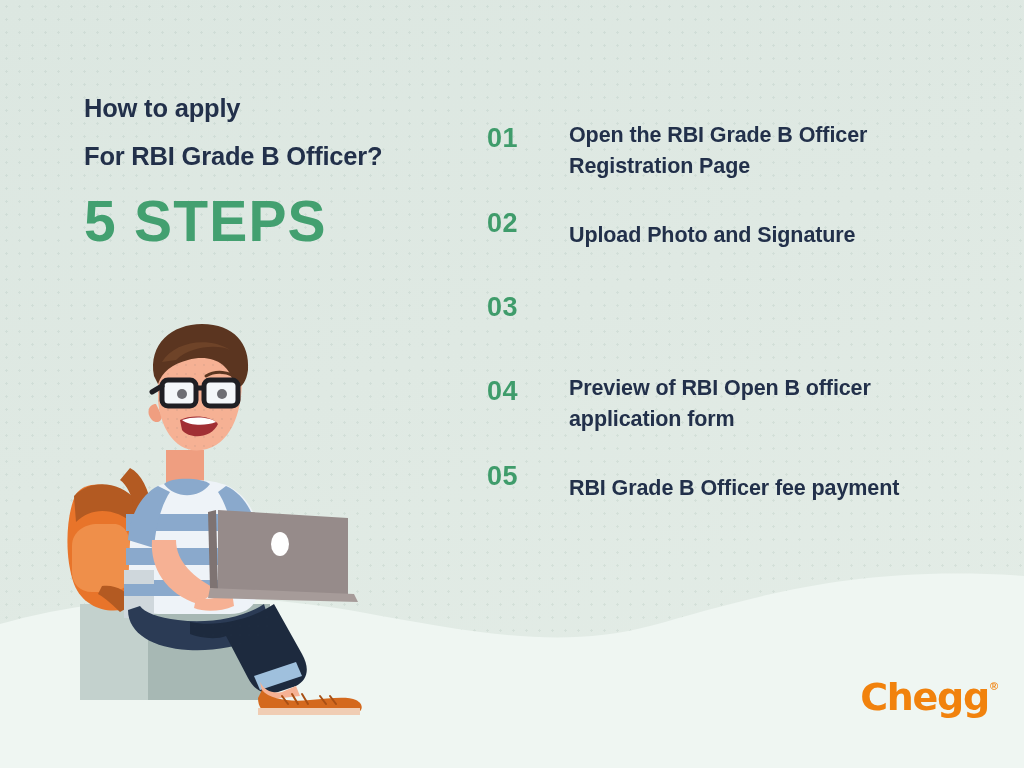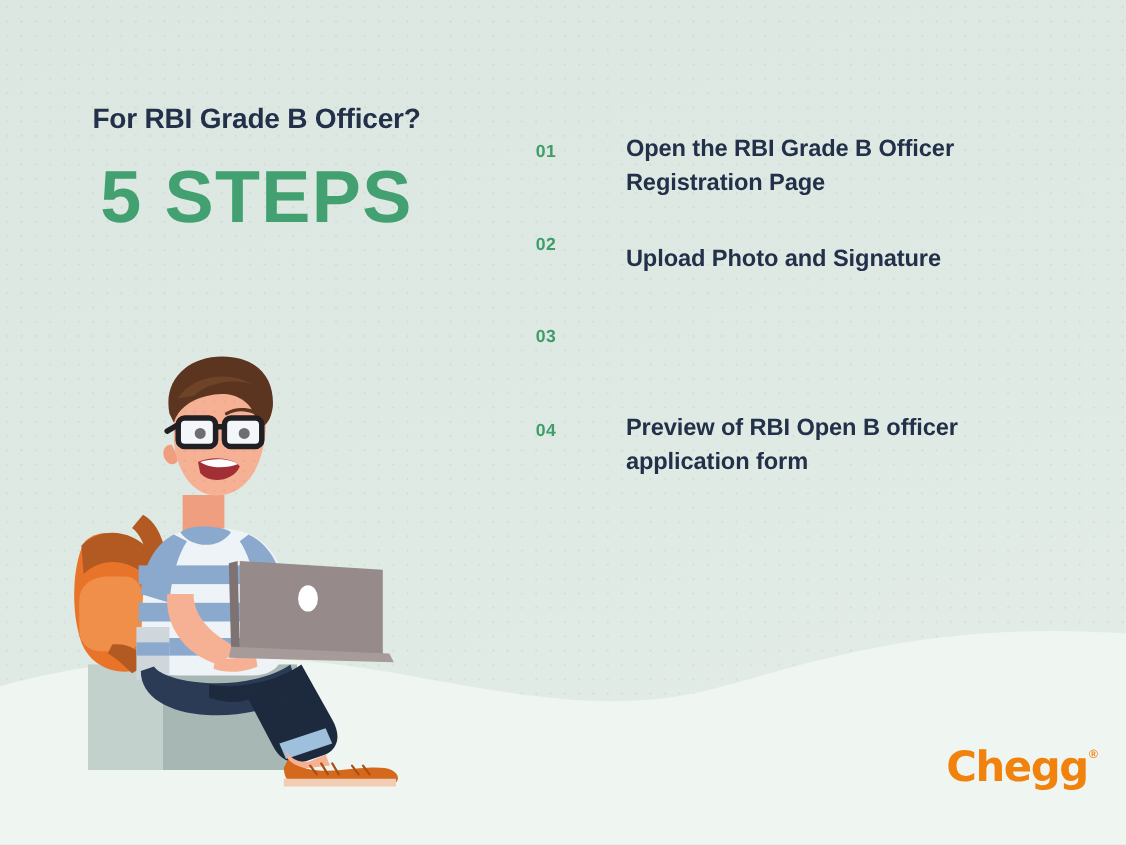--- a/index.html
+++ b/index.html
@@ -53,46 +53,45 @@
     font-weight: bold;
     color: #22304a;
     letter-spacing: -0.2px;
     line-height: 1.0;
     white-space: nowrap;
   }
   .heading-line.l1 { margin-bottom: 22px; }
   .heading-line.l2 { margin-bottom: 14px; }
 
   .steps-big {
-    font-size: 67px;
+    font-size: 57px;
     font-weight: bold;
     color: #43a070;
     letter-spacing: 1.2px;
     line-height: 1.0;
     margin-top: 24px;
     white-space: nowrap;
-    text-align: center;
   }
 
   
   .steps-list {
     position: absolute;
     left: 487px;
     top: 96px;
     width: 500px;
     z-index: 6;
   }
   .step-row {
     display: flex;
     align-items: center;
     min-height: 84px;
   }
   .step-num {
     flex: 0 0 82px;
-    font-size: 16px;
+    font-size: 27px;
     font-weight: bold;
     color: #3f9c6b;
     letter-spacing: 0.4px;
   }
   .step-text {
     flex: 1 1 auto;
     font-size: 21.5px;
     font-weight: bold;
     color: #22304a;
     line-height: 1.42;
@@ -245,20 +244,21 @@
         <line x1="224" y1="378" x2="230" y2="386"></line>
         <line x1="234" y1="376" x2="240" y2="386"></line>
         <line x1="244" y1="376" x2="250" y2="386"></line>
         <line x1="262" y1="378" x2="268" y2="386"></line>
         <line x1="272" y1="378" x2="278" y2="386"></line>
       </g>
     </g>
   </svg>
 
   <div class="heading-block">
+    <div class="heading-line l1">How to apply</div>
     <div class="heading-line l2">For RBI Grade B Officer?</div>
     <div class="steps-big">5 STEPS</div>
   </div>
 
   <div class="steps-list">
 
     <div class="step-row">
       <div class="step-num">01</div>
       <div class="step-text">Open the RBI Grade B Officer Registration Page</div>
     </div>
@@ -270,20 +270,24 @@
 
     <div class="step-row">
       <div class="step-num">03</div>
     </div>
 
     <div class="step-row">
       <div class="step-num">04</div>
       <div class="step-text">Preview of RBI Open B officer application form</div>
     </div>
 
+    <div class="step-row">
+      <div class="step-num">05</div>
+      <div class="step-text">RBI Grade B Officer fee payment</div>
+    </div>
 
   </div>
 
   <div class="chegg-logo">
     <span class="chegg-word">Chegg</span>
     <span class="chegg-reg">®</span>
   </div>
 
 </div>
 

